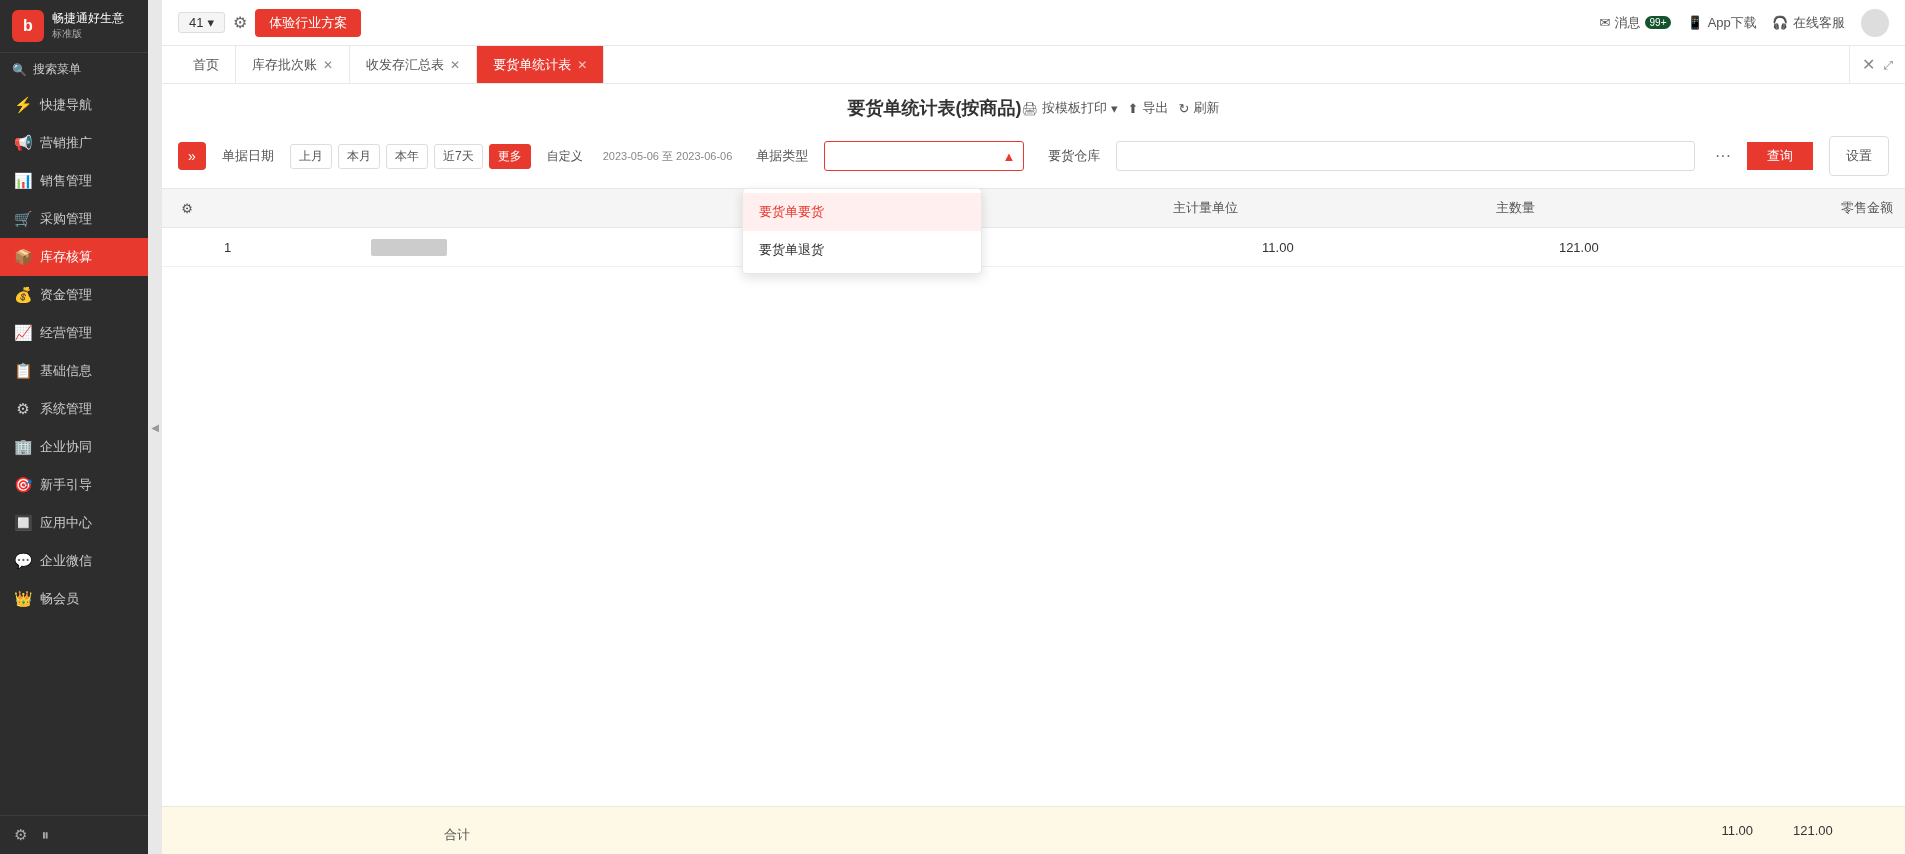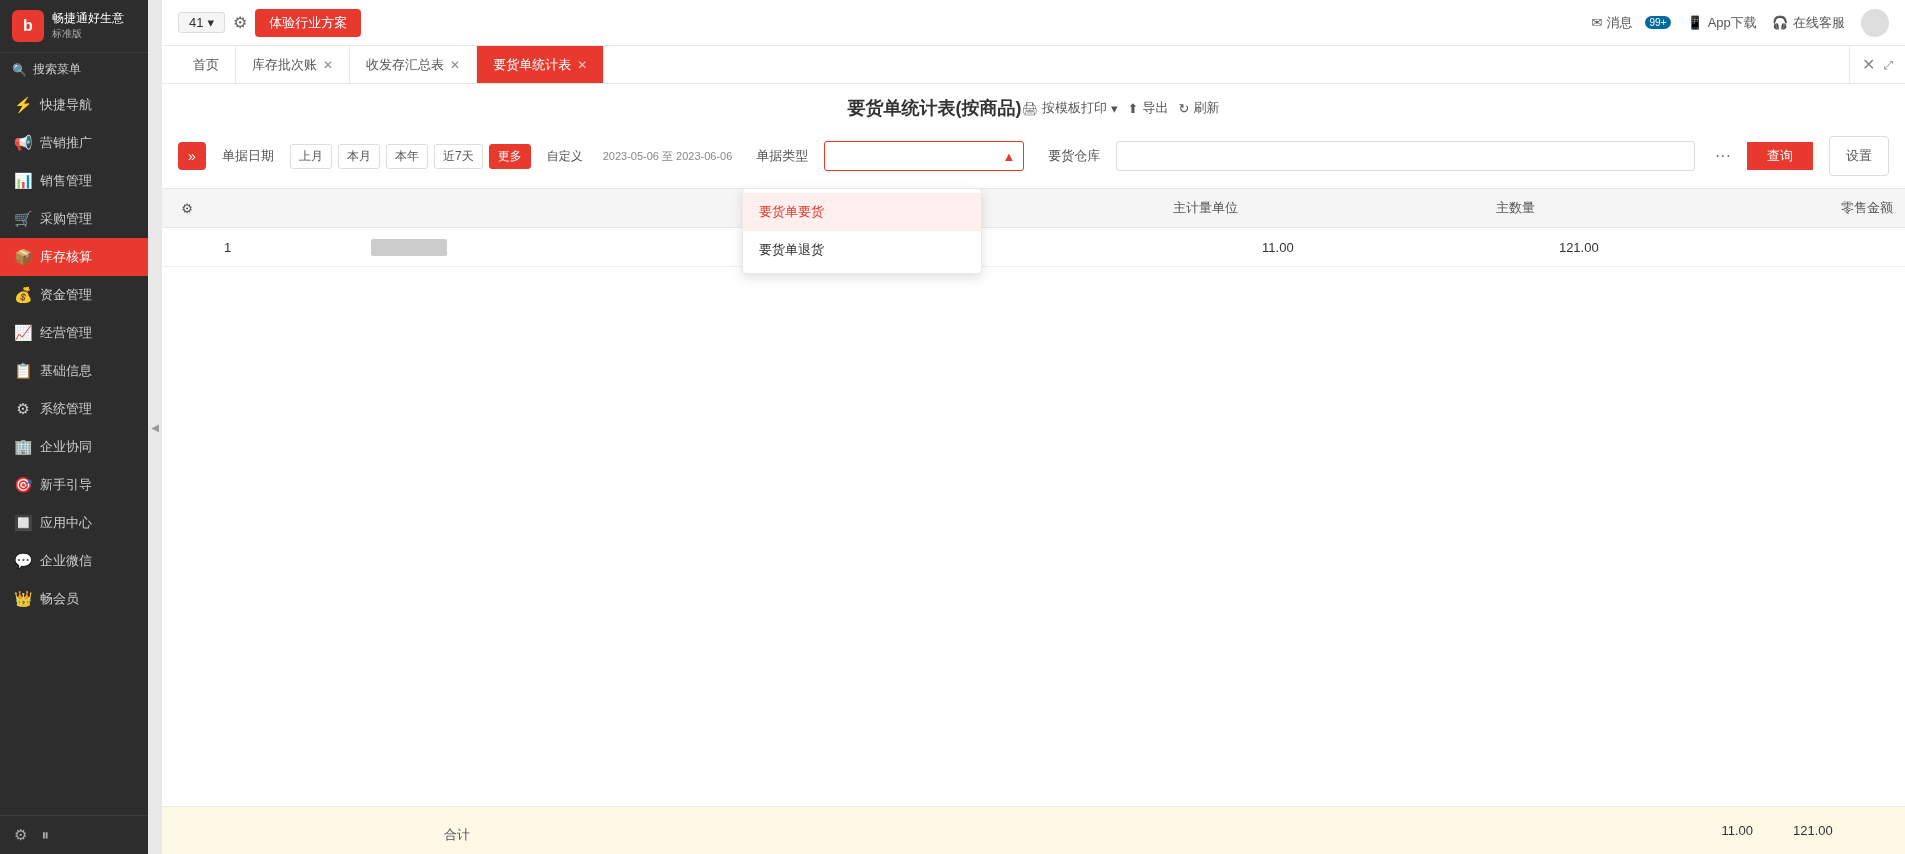--- a/index.html
+++ b/index.html
@@ -109,28 +109,27 @@
     }
 
     .header-right {
       display: flex; align-items: center; gap: 16px;
     }
     .header-action {
       display: flex; align-items: center; gap: 4px;
       color: #555; font-size: 13px; cursor: pointer;
     }
     .badge {
-      background: #0369a1;
+      background: #14532d;
       color: white;
       border-radius: 10px;
       padding: 1px 5px;
       font-size: 10px;
       min-width: 20px;
       text-align: center;
-      margin-left: 8px;
     }
     .avatar {
       width: 28px; height: 28px;
       background: #ddd;
       border-radius: 50%;
     }
 
     
     .tabs-bar {
       background: white;

